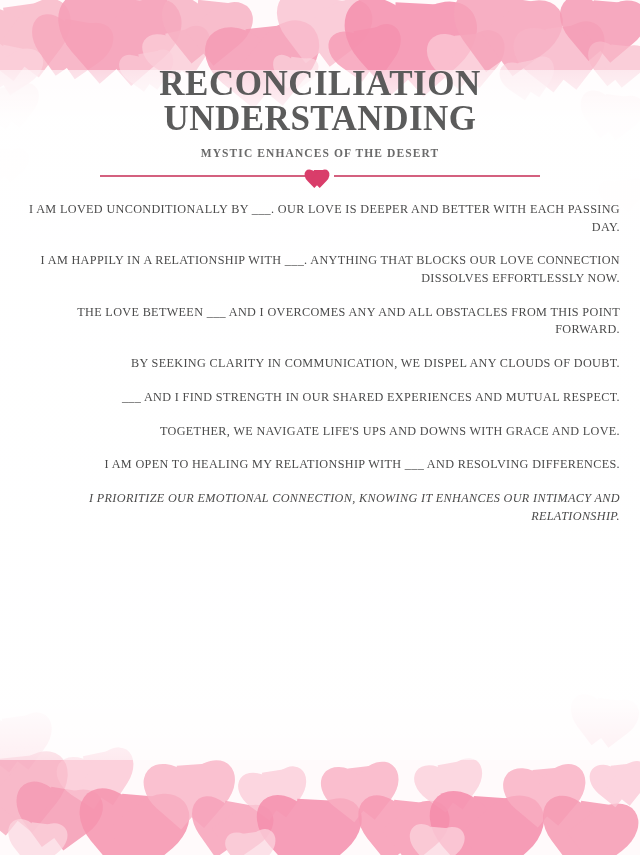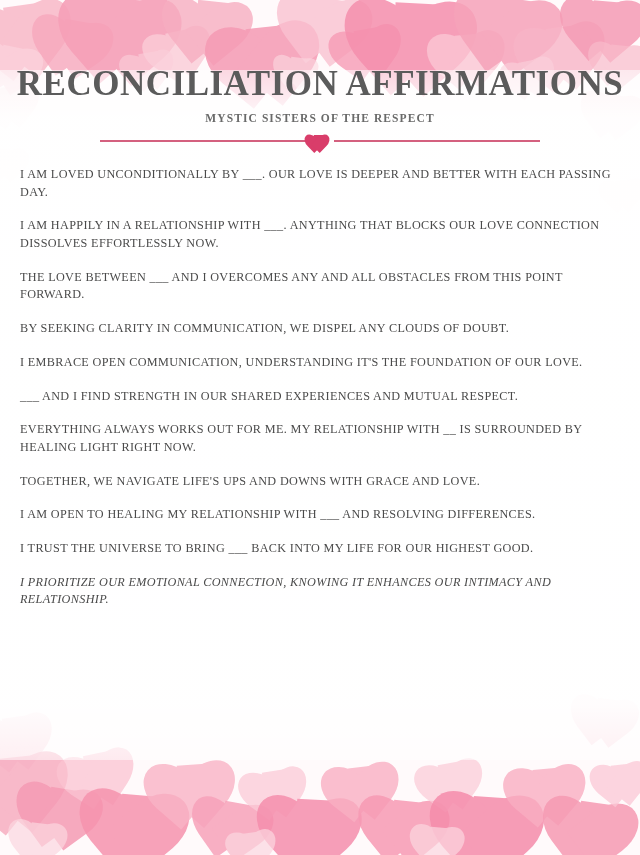--- a/index.html
+++ b/index.html
@@ -120,21 +120,21 @@
     width: 12px;
     height: 11px;
     background: #d93d6a;
   }
 
   .affirmations {
     margin: 18px auto 0 auto;
     width: 600px;
   }
   .aff {
-    text-align: left;
+    text-align: right;
     font-family: "Liberation Serif", serif;
     font-size: 12.2px;
     letter-spacing: 0.35px;
     color: #4a4a4a;
     line-height: 1.45;
     margin: 0 0 16px 0;
     font-variant: small-caps;
     text-transform: uppercase;
   }
   .aff:last-child { margin-bottom: 0; font-style: italic; }
@@ -185,40 +185,37 @@
       <div class="heart" style="left: 578px; top: 804px; width: 48px; height: 42px; background: rgb(246, 154, 179); opacity: 0.85; transform: rotate(8deg);"></div>
       <div class="heart" style="left: 612px; top: 764px; width: 30px; height: 26px; background: rgb(251, 200, 214); opacity: 0.75; transform: rotate(-6deg);"></div>
       <div class="heart" style="left: 30px; top: 824px; width: 30px; height: 26px; background: rgb(252, 215, 224); opacity: 0.7; transform: rotate(7deg);"></div>
       <div class="heart" style="left: 244px; top: 832px; width: 26px; height: 22px; background: rgb(252, 215, 224); opacity: 0.7; transform: rotate(-7deg);"></div>
       <div class="heart" style="left: 430px; top: 828px; width: 28px; height: 24px; background: rgb(252, 215, 224); opacity: 0.7; transform: rotate(5deg);"></div>
     </div>
   <div class="veil"></div>
 
   <div class="content">
 
-    <h1 class="title">RECONCILIATION AFFIRMATIONS</h1>
-
-    <div class="subtitle">MYSTIC SISTERS OF THE RESPECT</div>
+    <h1 class="title">RECONCILIATION UNDERSTANDING</h1>
+
+    <div class="subtitle">MYSTIC ENHANCES OF THE DESERT</div>
 
     <div class="divider">
       <div class="rule"></div>
       <div class="dot">
         <div class="heart"></div>
       </div>
       <div class="rule"></div>
     </div>
 
     <div class="affirmations">
         <p class="aff">I AM  LOVED UNCONDITIONALLY BY ___. OUR LOVE IS DEEPER AND BETTER WITH EACH PASSING DAY.</p>
         <p class="aff">I AM HAPPILY IN A RELATIONSHIP WITH ___. ANYTHING THAT BLOCKS OUR LOVE CONNECTION DISSOLVES EFFORTLESSLY NOW.</p>
         <p class="aff">THE LOVE BETWEEN ___ AND I OVERCOMES ANY AND ALL OBSTACLES FROM THIS POINT FORWARD.</p>
         <p class="aff">BY SEEKING CLARITY IN COMMUNICATION, WE DISPEL ANY CLOUDS OF DOUBT.</p>
-        <p class="aff">I EMBRACE OPEN COMMUNICATION, UNDERSTANDING IT'S THE FOUNDATION OF OUR LOVE.</p>
         <p class="aff">___ AND I FIND STRENGTH IN OUR SHARED EXPERIENCES AND MUTUAL RESPECT.</p>
-        <p class="aff">EVERYTHING ALWAYS WORKS OUT FOR ME. MY RELATIONSHIP WITH __ IS SURROUNDED BY HEALING LIGHT RIGHT NOW.</p>
         <p class="aff">TOGETHER, WE NAVIGATE LIFE'S UPS AND DOWNS WITH GRACE AND LOVE.</p>
         <p class="aff">I AM OPEN TO HEALING MY RELATIONSHIP WITH ___  AND RESOLVING DIFFERENCES.</p>
-        <p class="aff">I TRUST THE UNIVERSE TO BRING ___  BACK INTO MY LIFE FOR OUR HIGHEST GOOD.</p>
         <p class="aff">I PRIORITIZE OUR EMOTIONAL CONNECTION, KNOWING IT ENHANCES OUR INTIMACY AND RELATIONSHIP.</p>
       </div>
 
   </div>
 </div>
 
 </body></html>

